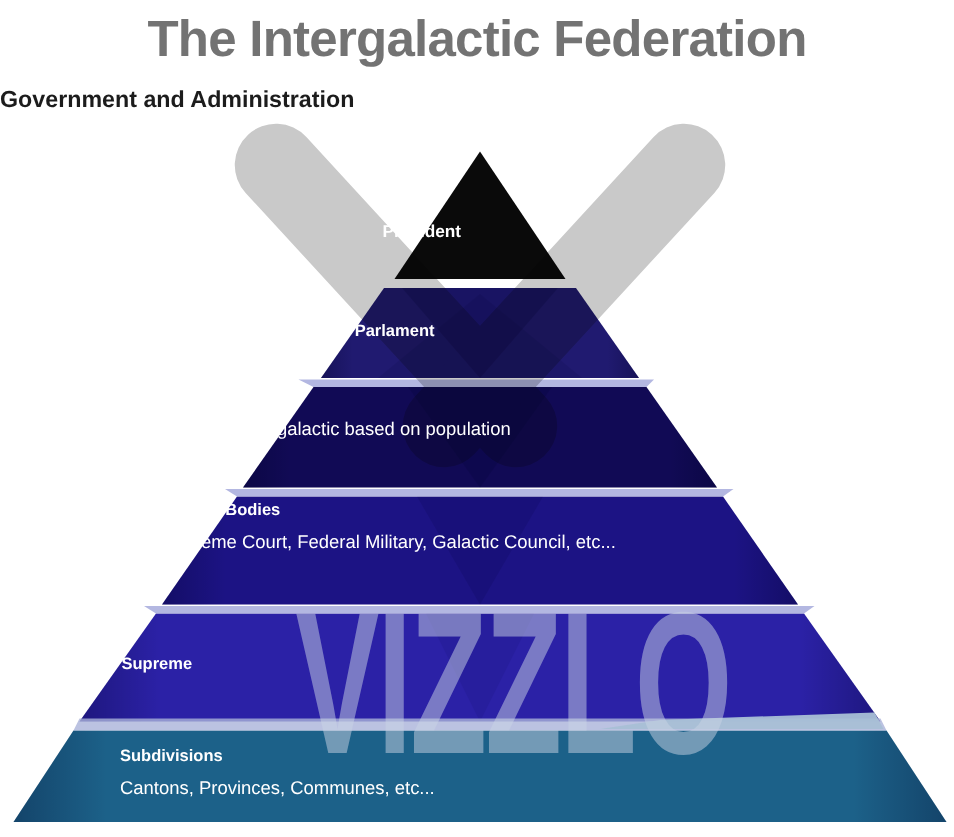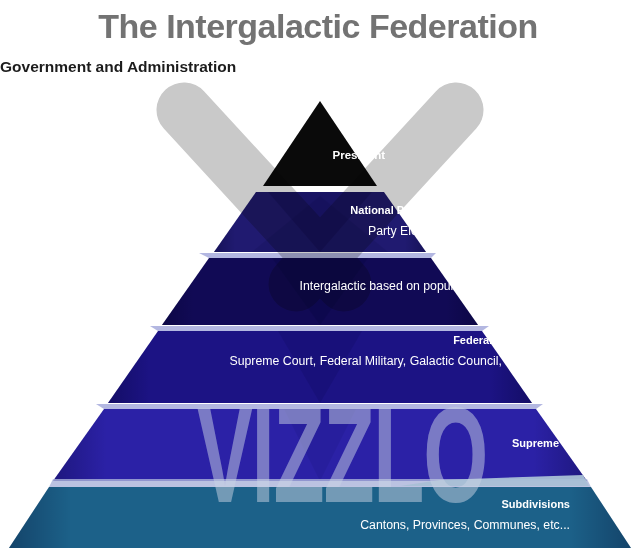--- a/index.html
+++ b/index.html
@@ -11,21 +11,21 @@
     position:absolute;top:6px;left:0;width:100%;text-align:center;
     font-size:34px;font-weight:bold;color:#737373;letter-spacing:-0.5px;line-height:1.2;
   }
   .chart-subtitle{
     position:absolute;top:58px;left:0;width:100%;text-align:left;
     font-size:15.5px;font-weight:bold;color:#1c1c1c;
   }
   svg.pyr{position:absolute;left:0;top:0;width:636px;height:558px;z-index:1;}
   .band-label{
     position:absolute;z-index:2;display:flex;flex-direction:column;
-    align-items:flex-end;justify-content:center;text-align:center;color:#ffffff;
+    align-items:flex-start;justify-content:center;text-align:center;color:#ffffff;
   }
   .band-label .t{font-weight:bold;font-size:11px;line-height:1.25;margin-bottom:3px;}
   .band-label .t.sm{font-size:11.5px;margin-bottom:0;}
   .band-label .d{font-size:12.3px;line-height:1.7;font-weight:normal;}
 </style>
 </head>
 <body>
 
 <div class="stage">
 
@@ -77,35 +77,34 @@
 
     <text transform="translate(342,502) scale(0.62,1)" text-anchor="middle" font-size="135" font-weight="bold" fill="#c9d3e4" opacity="0.5" letter-spacing="-2" style="font-family:'Liberation Sans',sans-serif">VIZZLO</text>
   </svg>
 
   <div class="band-label" style="top:142px;left:255px;width:130px;height:26px">
     <div class="t sm">President</div>
   </div>
 
   <div class="band-label" style="top:196px;left:190px;width:260px;height:54px">
     <div class="t">National Parlament</div>
-    <div class="d">Party Elections</div>
   </div>
 
   <div class="band-label" style="top:248px;left:160px;width:320px;height:60px">
     <div class="t">Senate</div>
     <div class="d">Intergalactic based on population</div>
   </div>
 
   <div class="band-label" style="top:321px;left:108px;width:424px;height:64px">
     <div class="t">Federal Bodies</div>
     <div class="d">Supreme Court, Federal Military, Galactic Council, etc...</div>
   </div>
 
   <div class="band-label" style="top:411px;left:81px;width:478px;height:68px">
     <div class="t">Supreme</div>
   </div>
 
-  <div class="band-label" style="top:491px;left:70px;width:500px;height:52px">
+  <div class="band-label" style="top:491px;left:80px;width:500px;height:52px">
     <div class="t">Subdivisions</div>
     <div class="d">Cantons, Provinces, Communes, etc...</div>
   </div>
 
 </div>
 
 </body></html>

